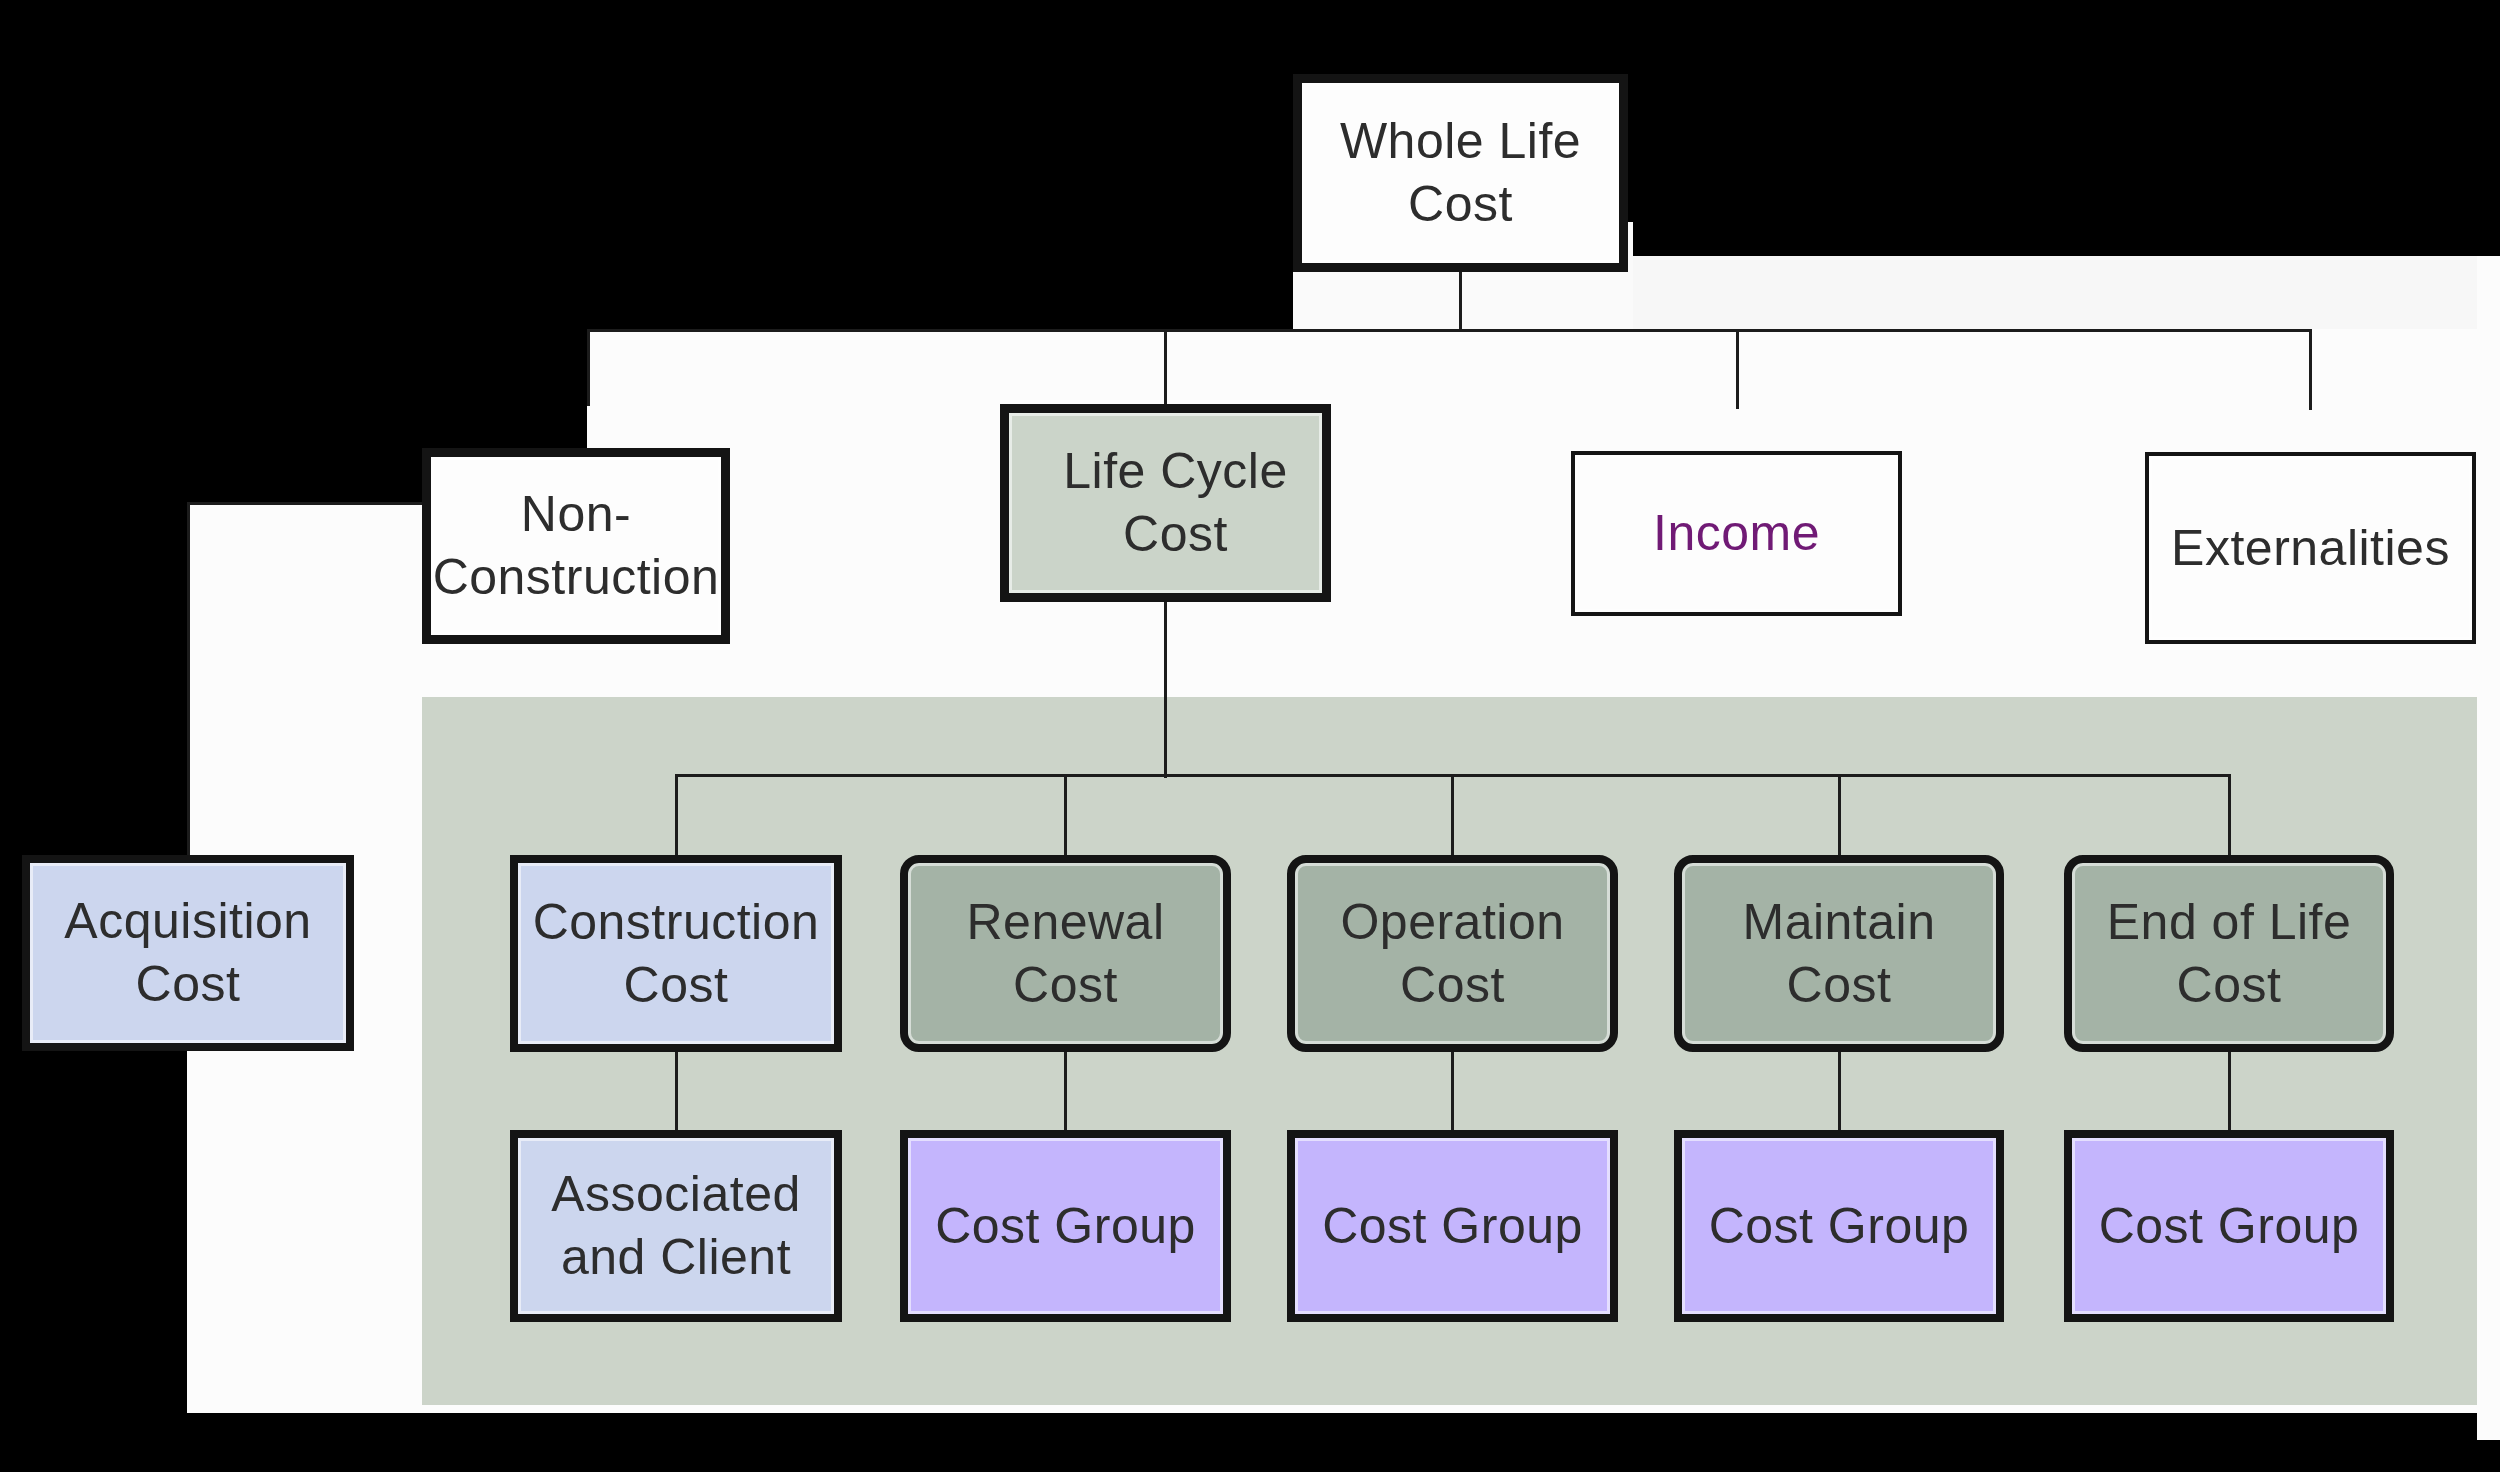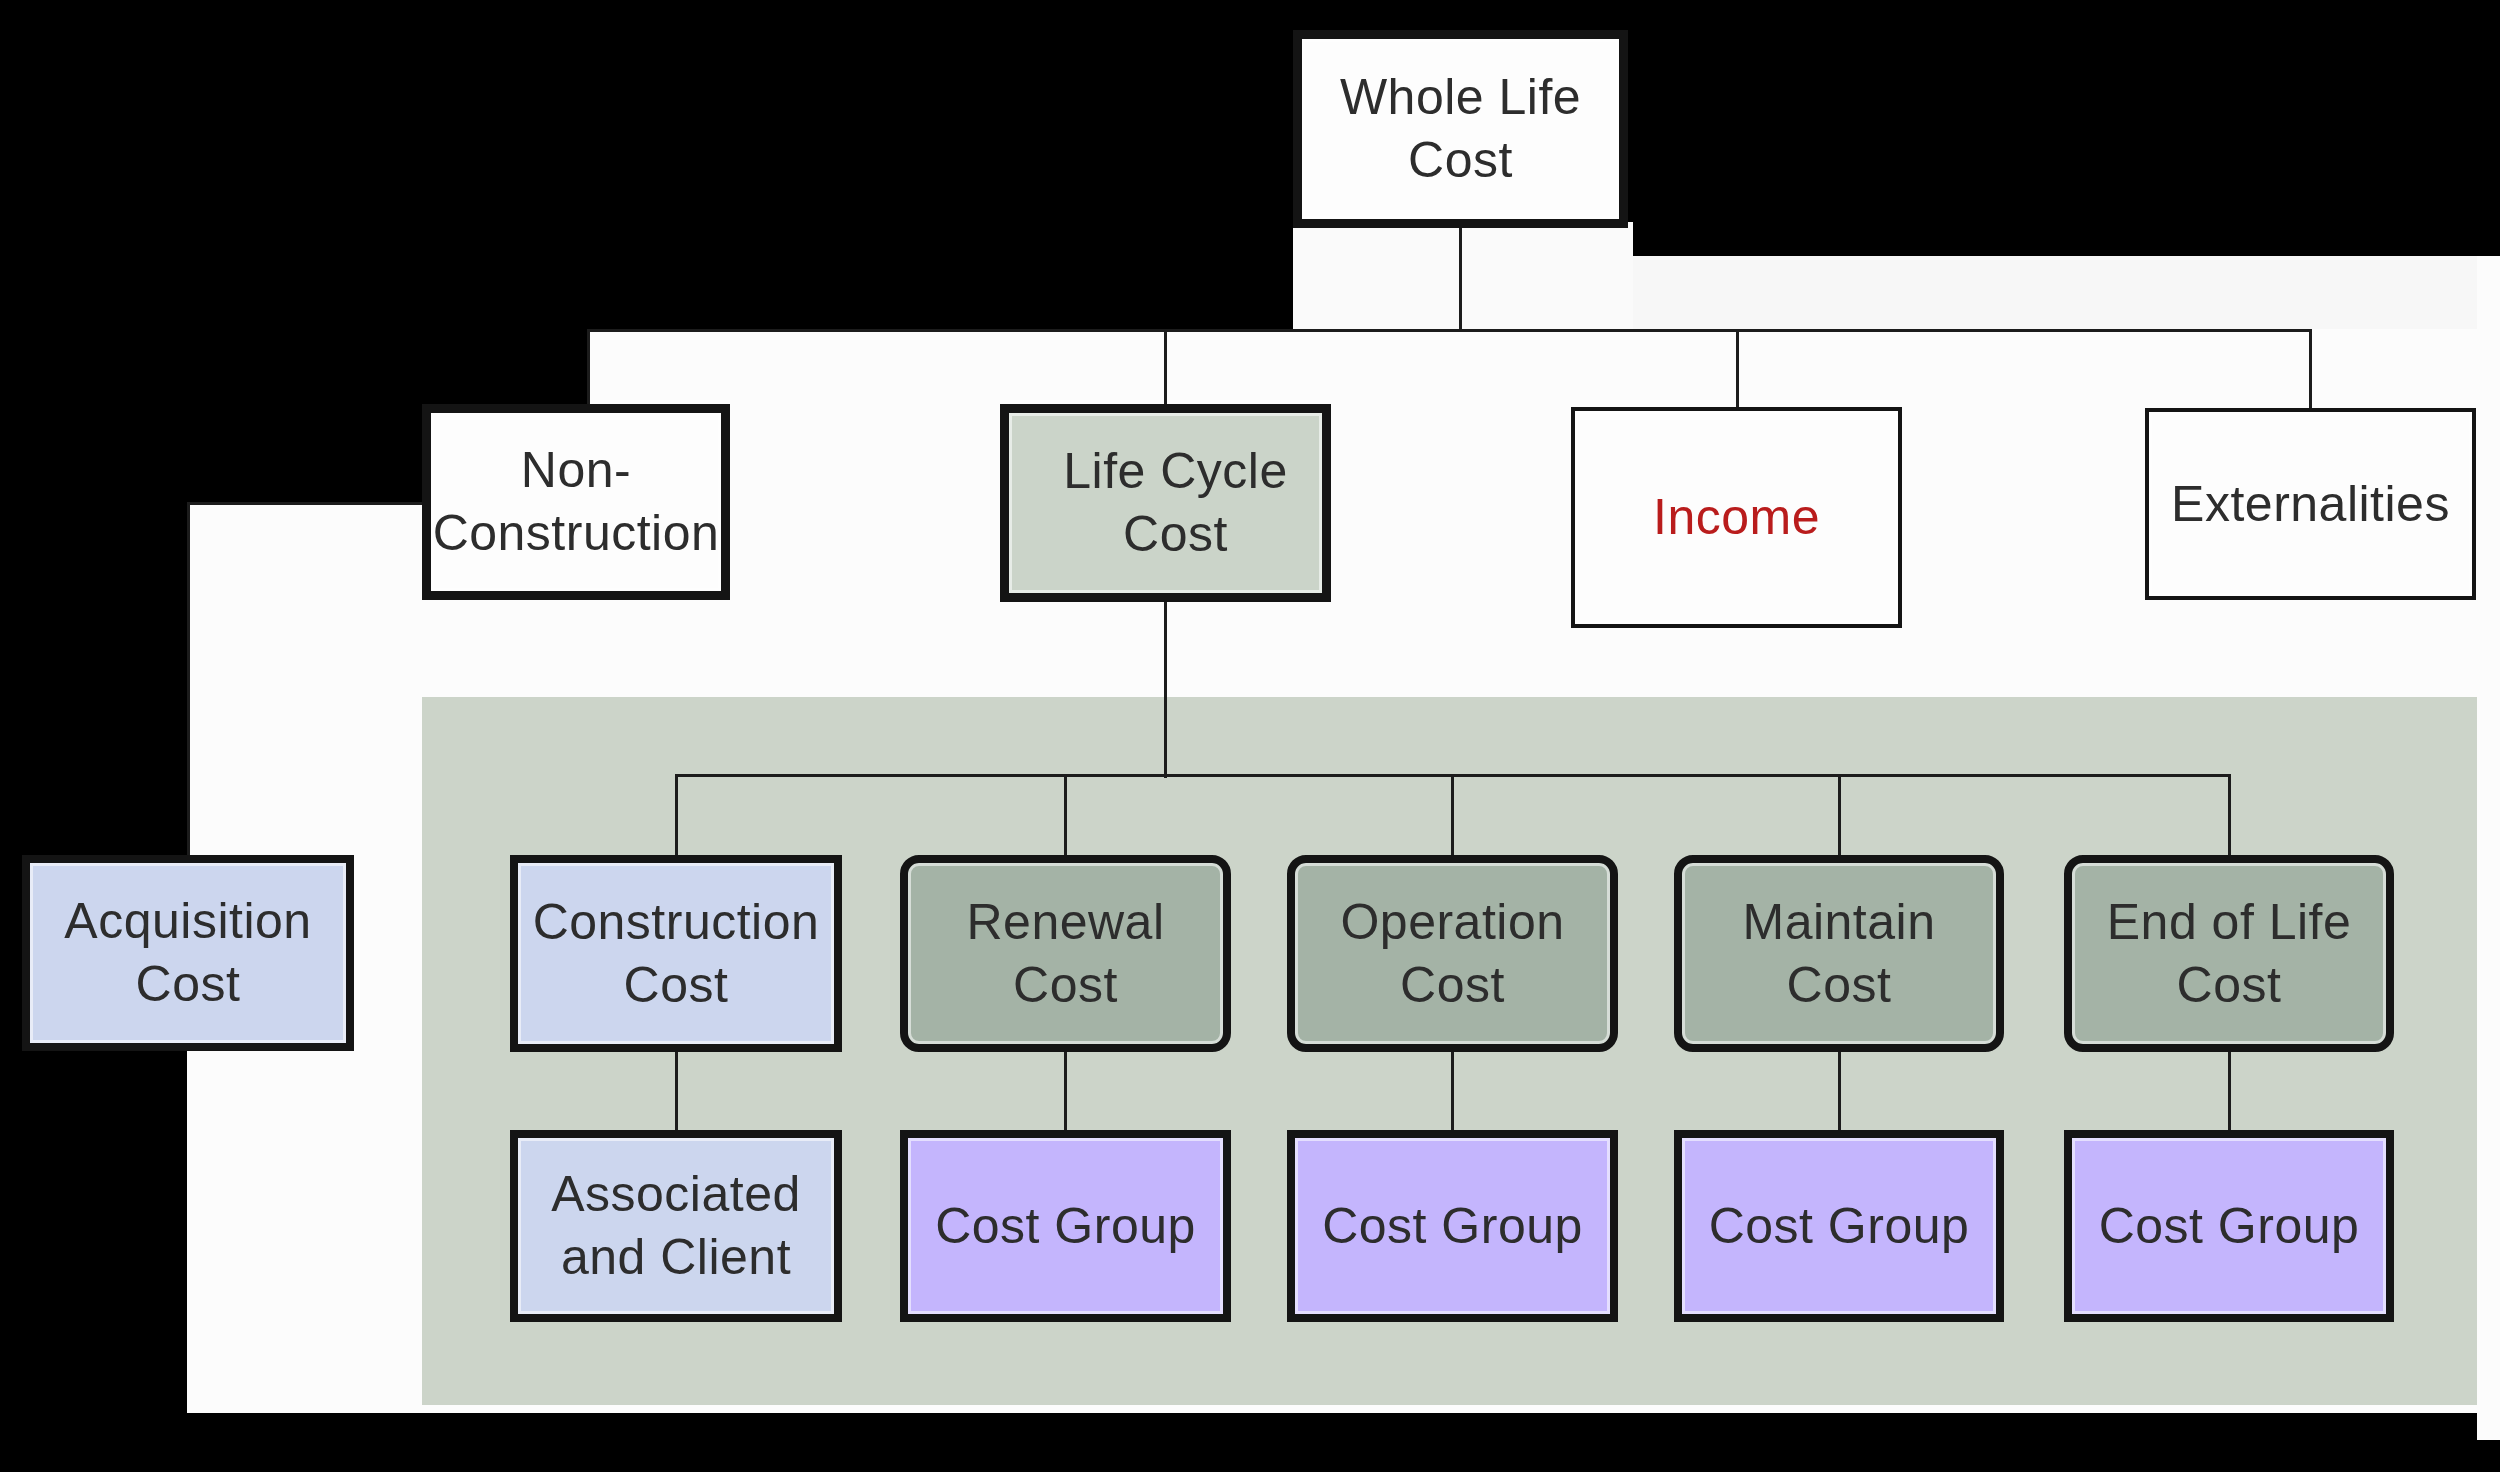--- a/index.html
+++ b/index.html
@@ -6,21 +6,21 @@
   .stage{position:relative;width:2500px;height:1472px;background:#000;overflow:hidden;
          font-family:"Liberation Sans", sans-serif;}
   .backdrop{position:absolute;}
   .panel{position:absolute;}
   .connector{position:absolute;background:#1c1c1c;}
   .node{position:absolute;display:flex;align-items:center;justify-content:center;
         text-align:center;white-space:pre-line;color:#2d2d2d;
         font-size:50px;line-height:1.26;letter-spacing:.5px;
         box-shadow:inset 0 0 0 3px rgba(255,255,255,.55);
         box-sizing:border-box;}
-  .fill-white{background:#fdfdfd;}
+  .fill-white{background:#fdfdfd;margin-top:44px;}
   .fill-sage{background:#a4b3a6;border-radius:19px;}
   .fill-sage_light{background:#cbd4c9;padding-left:20px;}
   .fill-blue{background:#ccd6ee;}
   .fill-tan{background:#c4b5fd;}
 </style>
 </head>
 <body>
 
 <div class="stage">
     <div class="backdrop" style="background: rgb(250, 250, 250); left: 1293px; top: 222px; width: 340px; height: 110px;"></div>
@@ -50,21 +50,21 @@
     <div class="connector" style="background: rgb(28, 28, 28); left: 1064px; top: 1050px; width: 3px; height: 82px;"></div>
     <div class="connector" style="background: rgb(28, 28, 28); left: 1451px; top: 1050px; width: 3px; height: 82px;"></div>
     <div class="connector" style="background: rgb(28, 28, 28); left: 1838px; top: 1050px; width: 3px; height: 82px;"></div>
     <div class="connector" style="background: rgb(28, 28, 28); left: 2228px; top: 1050px; width: 3px; height: 82px;"></div>
     <div class="node fill-white" style="border: 9px solid rgb(20, 20, 20); color: rgb(45, 45, 45); left: 1293px; top: 30px; width: 335px; height: 198px;">Whole Life
 Cost</div>
     <div class="node fill-white" style="border: 9px solid rgb(20, 20, 20); color: rgb(45, 45, 45); left: 422px; top: 404px; width: 308px; height: 196px;">Non-
 Construction</div>
     <div class="node fill-sage_light" style="border: 9px solid rgb(20, 20, 20); color: rgb(45, 45, 45); left: 1000px; top: 404px; width: 331px; height: 198px;">Life Cycle
 Cost</div>
-    <div class="node fill-white" style="border: 4px solid rgb(20, 20, 20); color: #b91c1c; left: 1571px; top: 407px; width: 331px; height: 221px;">Income</div>
+    <div class="node fill-white" style="border: 4px solid rgb(20, 20, 20); color: #701a75; left: 1571px; top: 407px; width: 331px; height: 165px;">Income</div>
     <div class="node fill-white" style="border: 4px solid rgb(20, 20, 20); color: rgb(45, 45, 45); left: 2145px; top: 408px; width: 331px; height: 192px;">Externalities</div>
     <div class="node fill-blue" style="border: 8px solid rgb(20, 20, 20); color: rgb(45, 45, 45); left: 22px; top: 855px; width: 332px; height: 196px;">Acquisition
 Cost</div>
     <div class="node fill-blue" style="border: 8px solid rgb(20, 20, 20); color: rgb(45, 45, 45); left: 510px; top: 855px; width: 332px; height: 197px;">Construction
 Cost</div>
     <div class="node fill-sage" style="border: 8px solid rgb(20, 20, 20); color: rgb(45, 45, 45); left: 900px; top: 855px; width: 331px; height: 197px;">Renewal
 Cost</div>
     <div class="node fill-sage" style="border: 8px solid rgb(20, 20, 20); color: rgb(45, 45, 45); left: 1287px; top: 855px; width: 331px; height: 197px;">Operation
 Cost</div>
     <div class="node fill-sage" style="border: 8px solid rgb(20, 20, 20); color: rgb(45, 45, 45); left: 1674px; top: 855px; width: 330px; height: 197px;">Maintain

